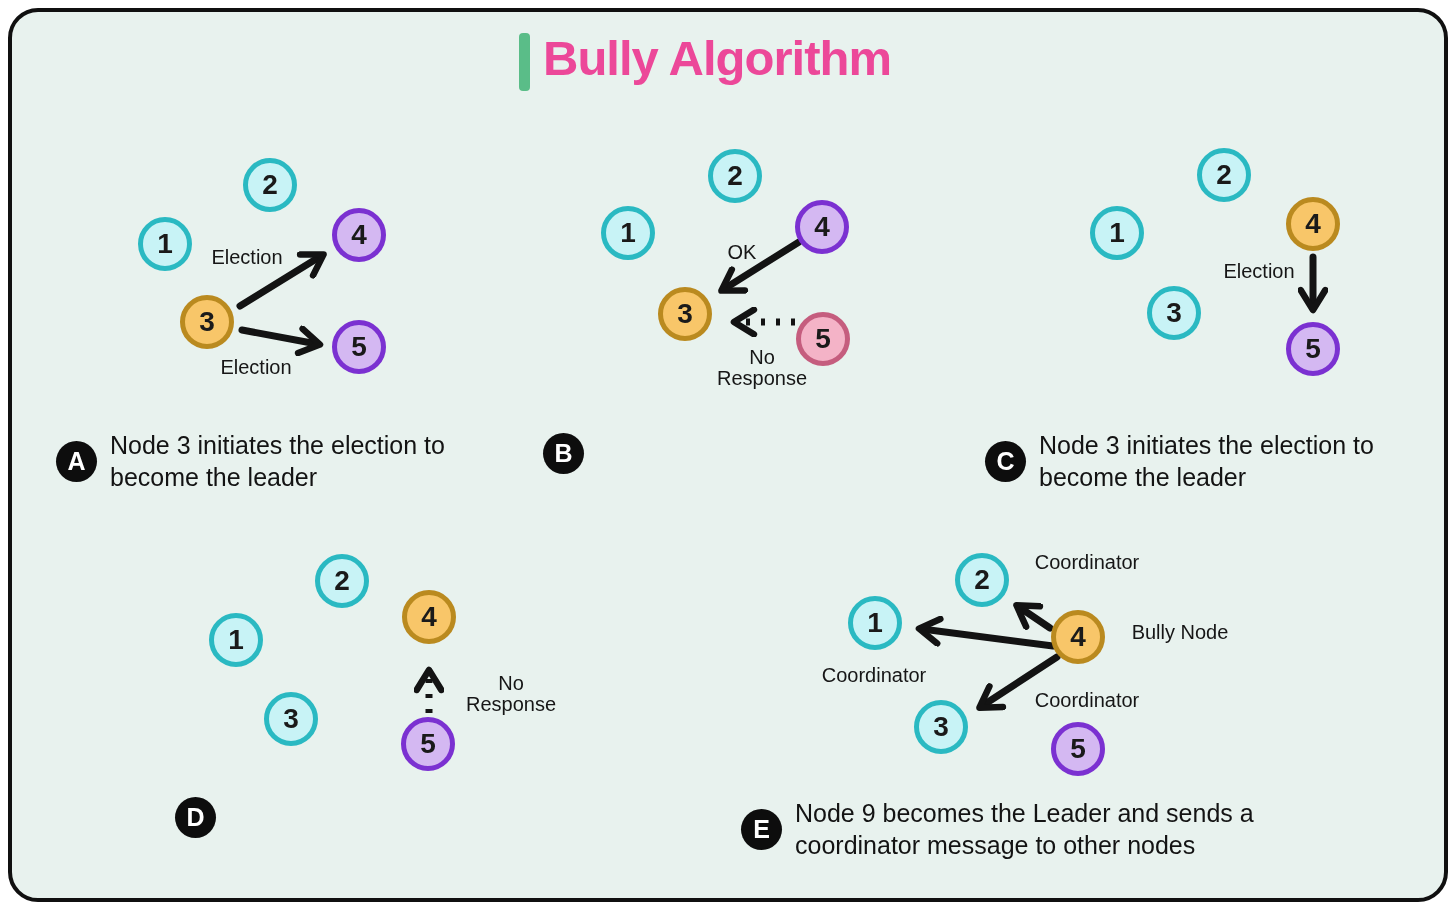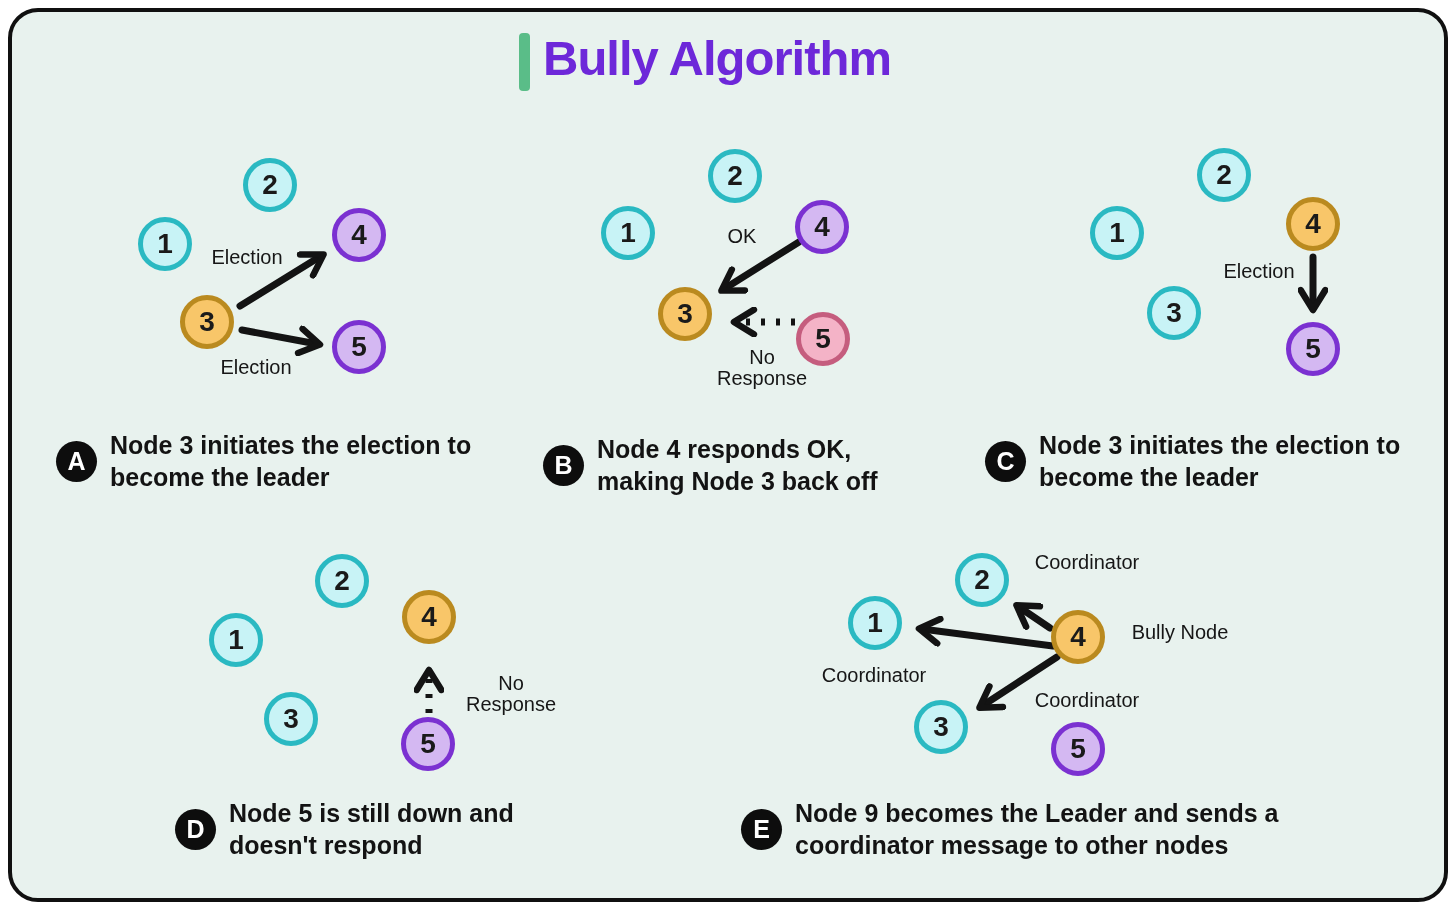--- a/index.html
+++ b/index.html
@@ -11,21 +11,21 @@
   .card{
     position:absolute;left:8px;top:8px;right:8px;bottom:8px;
     background:#e8f2ee;border:4px solid #101010;border-radius:30px;
   }
   .accent-bar{
     position:absolute;left:519px;top:33px;width:11px;height:58px;
     background:#5abd88;border-radius:4px;
   }
   .page-title{
     position:absolute;left:543px;top:30px;font-size:49px;font-weight:800;
-    letter-spacing:-1px;color:#6d28d9;white-space:nowrap;
+    letter-spacing:-1px;color:#ec4899;white-space:nowrap;
   }
   .node{
     position:absolute;width:54px;height:54px;border-radius:50%;
     box-sizing:border-box;border:5px solid #000;display:flex;align-items:center;
     justify-content:center;font-size:28px;font-weight:600;color:#1a1a1a;
     transform:translate(-50%,-50%);
   }
   .node.cyan{background:#c8f3f6;border-color:#2ab9c2;}
   .node.orange{background:#f8c669;border-color:#ba8a1f;}
   .node.purple{background:#d4b8f2;border-color:#7b31d1;}
@@ -35,21 +35,21 @@
     color:#161616;white-space:nowrap;line-height:21px;text-align:center;
   }
   .dlabel.wrap{white-space:normal;width:112px;}
   .caption{position:absolute;display:flex;align-items:center;gap:13px;}
   .badge{
     flex:0 0 auto;width:41px;height:41px;border-radius:50%;background:#0d0d0d;
     color:#ffffff;display:flex;align-items:center;justify-content:center;
     font-size:25px;font-weight:800;
   }
   .caption-text{
-    font-size:25px;font-weight:700;line-height:32px;color:#131313;
+    font-size:25px;font-weight:400;line-height:32px;color:#131313;
   }
   svg.arrows{position:absolute;left:0;top:0;pointer-events:none;}
 </style>
 </head>
 <body>
 
 <div class="card"></div>
 
 <div class="accent-bar"></div>
 <div class="page-title">Bully Algorithm</div>
@@ -89,25 +89,24 @@
     <span class="caption-text" style="max-width:380px">Node 3 initiates the election to become the leader</span>
   </div>
 </div>
 
 <div>
   <div class="node cyan" style="left:628px;top:233px">1</div>
   <div class="node cyan" style="left:735px;top:176px">2</div>
   <div class="node orange" style="left:685px;top:314px">3</div>
   <div class="node purple" style="left:822px;top:227px">4</div>
   <div class="node pink" style="left:823px;top:339px">5</div>
-  <div class="dlabel" style="left:742px;top:236px">OK</div>
+  <div class="dlabel" style="left:742px;top:252px">OK</div>
   <div class="dlabel wrap" style="left:762px;top:368px">No Response</div>
   <div class="caption" style="left:543px;top:433px">
     <span class="badge">B</span>
-    <span class="caption-text" style="max-width:300px">Node 4 responds OK, making Node 3 back off</span>
   </div>
 </div>
 
 <div>
   <div class="node cyan" style="left:1117px;top:233px">1</div>
   <div class="node cyan" style="left:1224px;top:175px">2</div>
   <div class="node cyan" style="left:1174px;top:313px">3</div>
   <div class="node orange" style="left:1313px;top:224px">4</div>
   <div class="node purple" style="left:1313px;top:349px">5</div>
   <div class="dlabel" style="left:1259px;top:271px">Election</div>
@@ -119,21 +118,20 @@
 
 <div>
   <div class="node cyan" style="left:236px;top:640px">1</div>
   <div class="node cyan" style="left:342px;top:581px">2</div>
   <div class="node cyan" style="left:291px;top:719px">3</div>
   <div class="node orange" style="left:429px;top:617px">4</div>
   <div class="node purple" style="left:428px;top:744px">5</div>
   <div class="dlabel wrap" style="left:511px;top:694px">No Response</div>
   <div class="caption" style="left:175px;top:797px">
     <span class="badge">D</span>
-    <span class="caption-text" style="max-width:310px">Node 5 is still down and doesn't respond</span>
   </div>
 </div>
 
 <div>
   <div class="node cyan" style="left:875px;top:623px">1</div>
   <div class="node cyan" style="left:982px;top:580px">2</div>
   <div class="node cyan" style="left:941px;top:727px">3</div>
   <div class="node orange" style="left:1078px;top:637px">4</div>
   <div class="node purple" style="left:1078px;top:749px">5</div>
   <div class="dlabel" style="left:1087px;top:562px">Coordinator</div>

